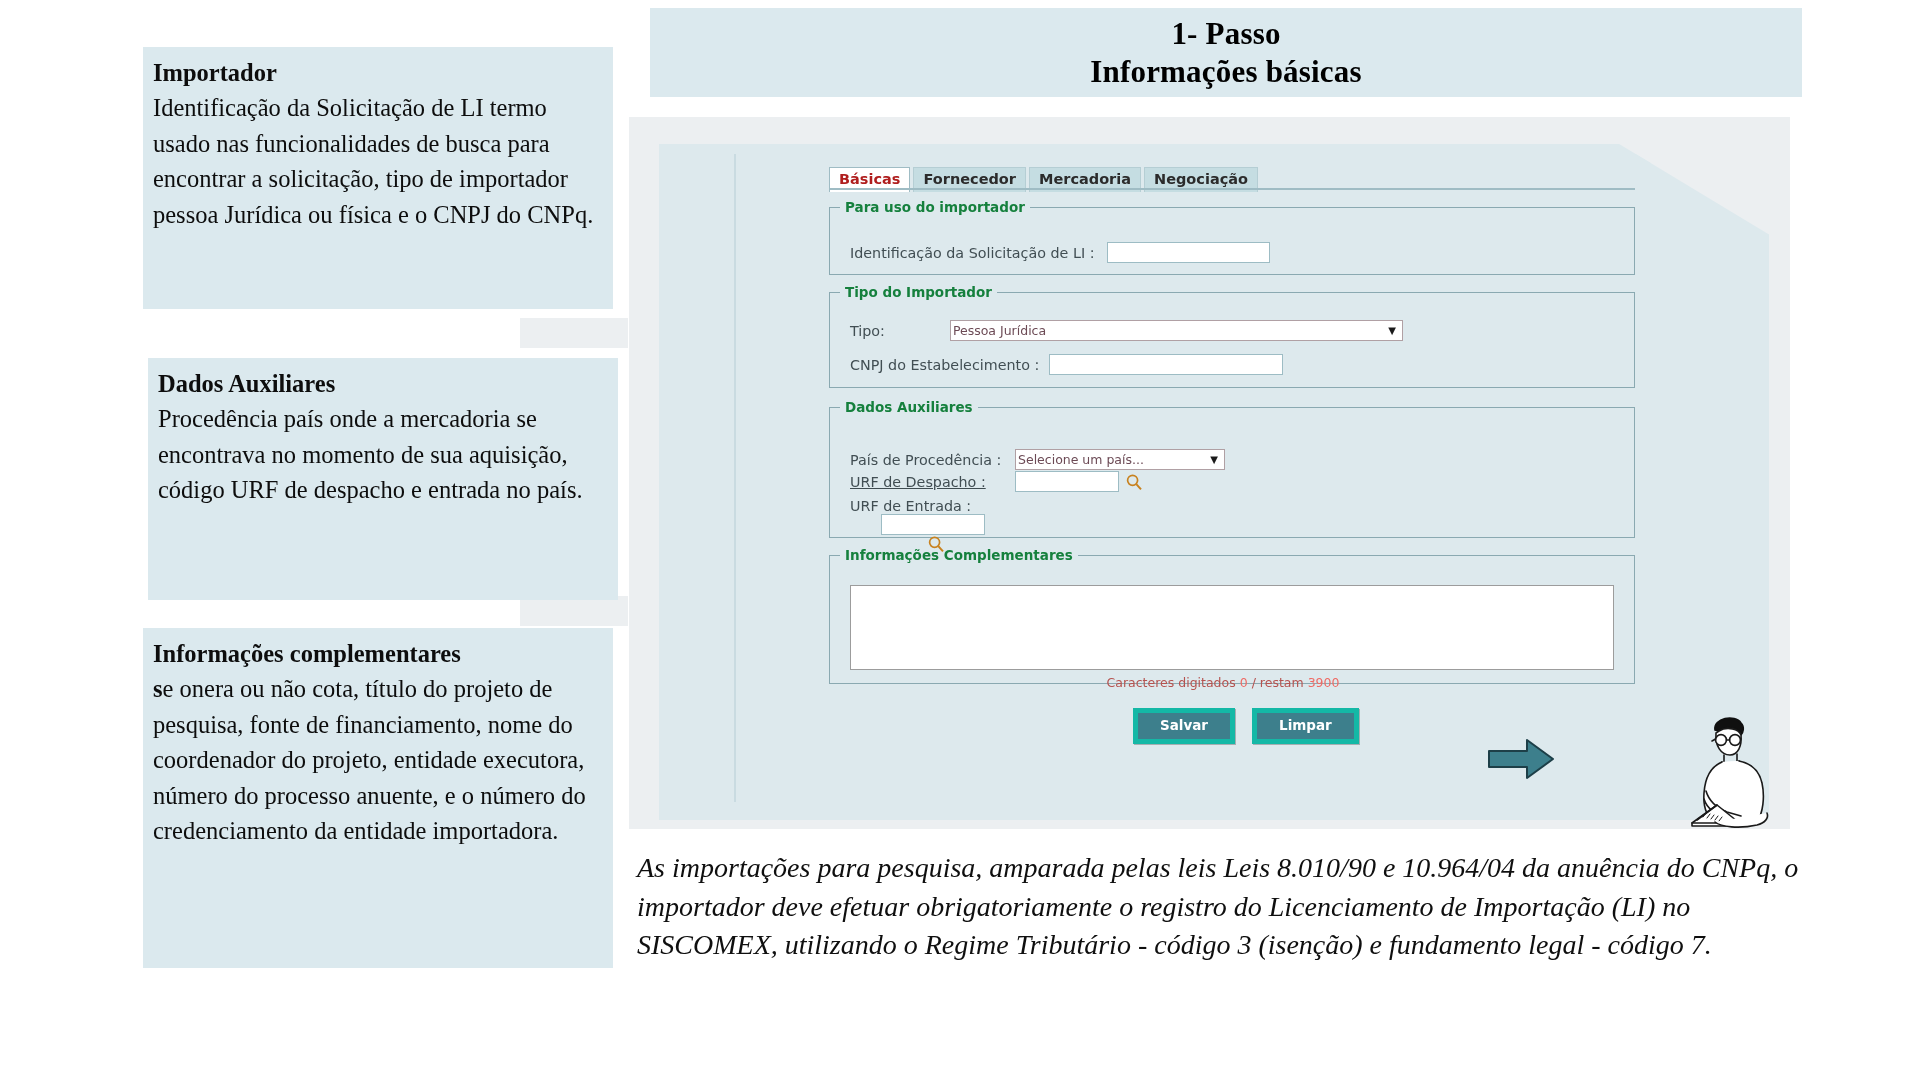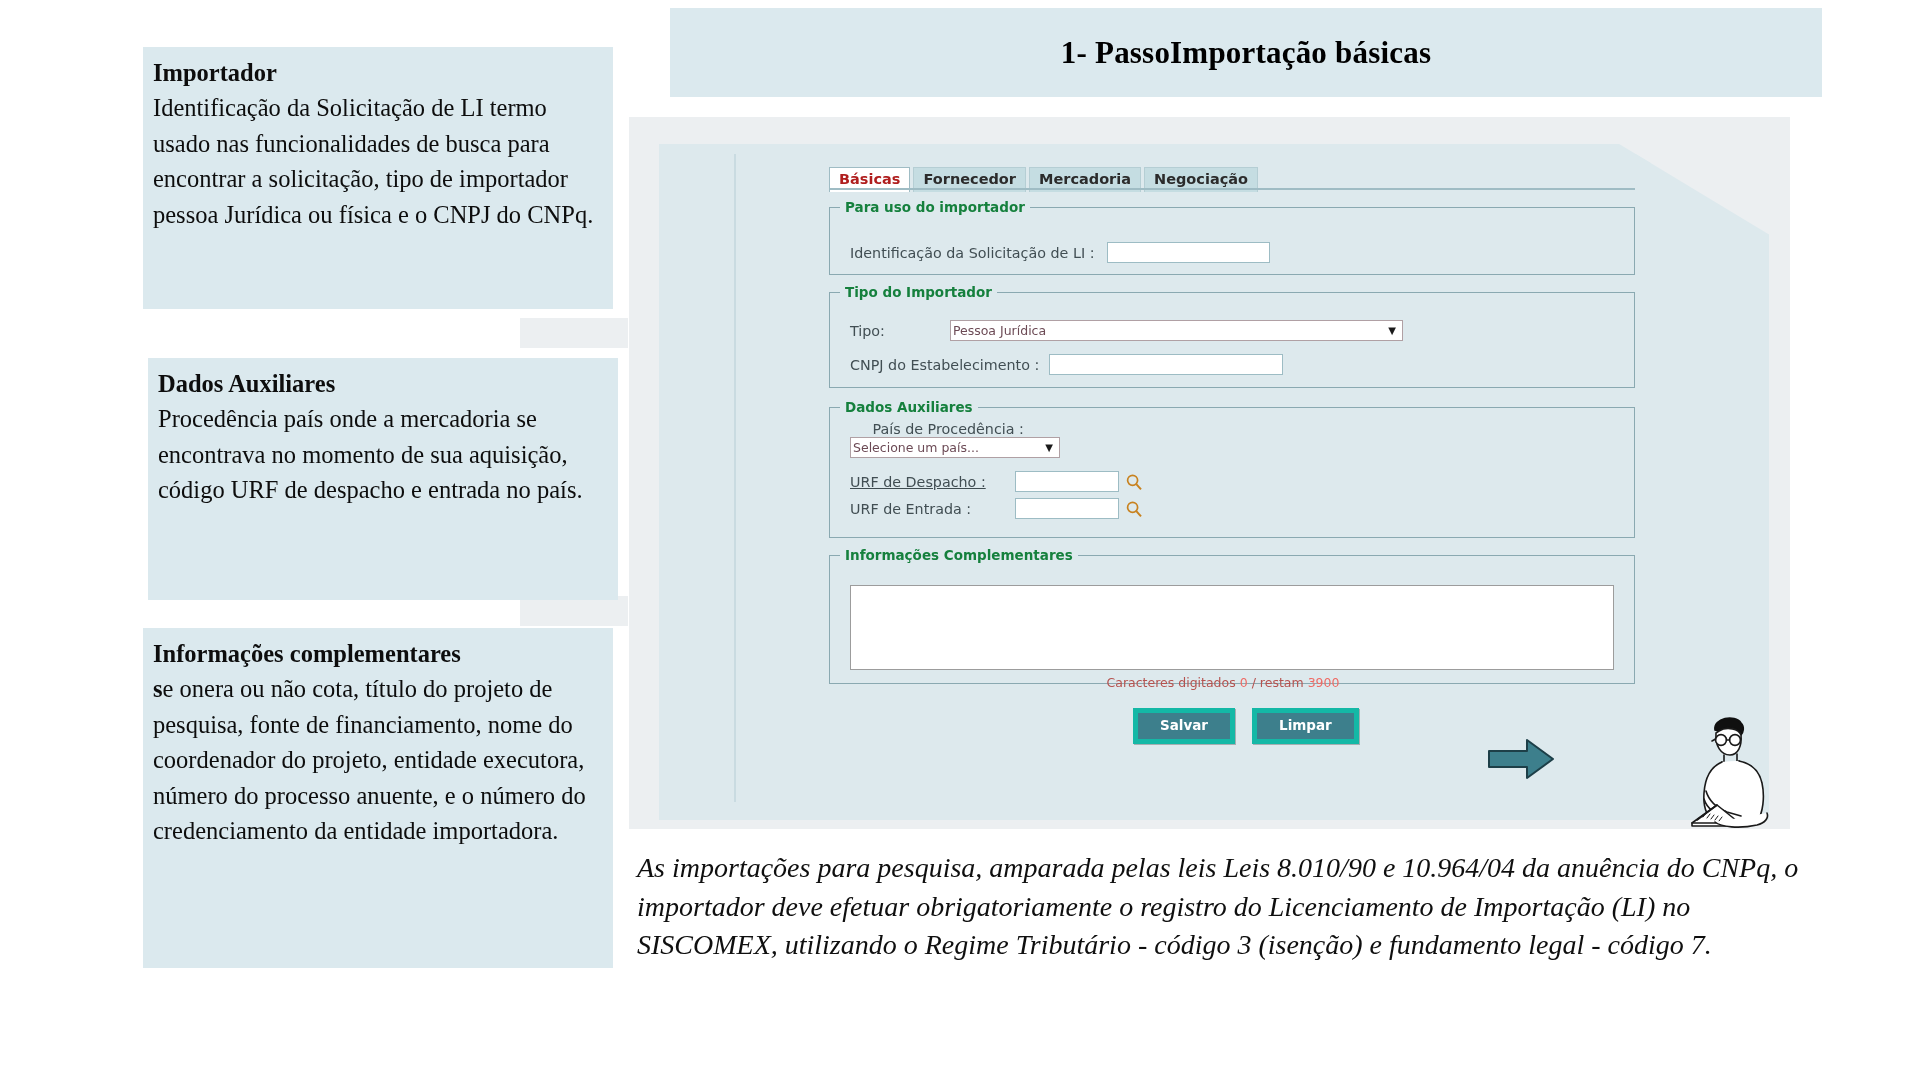--- a/index.html
+++ b/index.html
@@ -50,27 +50,27 @@
     position: absolute;
     background: #eceff1;
     z-index: 0;
   }
   #ghost-1 { left: 520px; top: 318px; width: 108px; height: 30px; }
   #ghost-2 { left: 520px; top: 596px; width: 108px; height: 30px; }
 
   
   #header-banner {
     position: absolute;
-    left: 670px;
+    left: 650px;
     top: 8px;
     width: 1152px;
     height: 89px;
     background: #dbe9ee;
     display: flex;
-    flex-direction: row;
+    flex-direction: column;
     align-items: center;
     justify-content: center;
   }
   #header-banner .h-line1 {
     font-size: 31px;
     font-weight: bold;
     line-height: 38px;
     letter-spacing: .2px;
   }
   #header-banner .h-line2 {
@@ -331,21 +331,21 @@
   <span class="c-body">Procedência país onde a mercadoria se encontrava no momento de sua aquisição, código URF de despacho e entrada no país.</span>
 </div>
 
 <div class="callout" id="callout-infocompl">
   <span class="c-title">Informações complementares</span>
   <span class="c-body"><span class="lead">s</span><span>e onera ou não cota, título do projeto de pesquisa, fonte de financiamento, nome do coordenador do projeto, entidade executora, número do processo anuente, e o número do credenciamento da entidade importadora.</span></span>
 </div>
 
 <div id="header-banner">
   <div class="h-line1">1- Passo</div>
-  <div class="h-line2">Importação básicas</div>
+  <div class="h-line2">Informações básicas</div>
 </div>
 
 <div id="screenshot-shell">
   <div id="screenshot-plate">
 
     <div id="form-window">
 
       <div id="tab-strip">
         <div class="tab active">Básicas</div>
         <div class="tab">Fornecedor</div>
@@ -374,40 +374,40 @@
           </span>
         </div>
         <div class="row" style="left:20px; top:54px;">
           <span class="lbl">CNPJ do Estabelecimento :</span>
           <input class="txt" type="text" style="width: 234px; margin-left: 10px;" value="">
         </div>
       </fieldset>
 
       <fieldset class="fs" id="fs-aux">
         <legend>Dados Auxiliares</legend>
-        <div class="row" style="left:20px; top:6px;flex-direction:column;">
+        <div class="row" style="left:20px; top:34px;">
           <span class="lbl" style="width:165px; display:inline-block;">País de Procedência :</span>
           <span class="sel-wrap">
             <select class="sel" style="width:210px;">
               <option>Selecione um país...</option>
             </select>
             <span class="caret">▼</span>
           </span>
         </div>
         <div class="row" style="left:20px; top:56px;text-decoration:underline;">
           <span class="lbl" style="width:165px; display:inline-block;">URF de Despacho :</span>
           <input class="txt" type="text" style="width: 104px;" value="">
           <span class="magnifier">
             <svg viewBox="0 0 18 18" width="18" height="18" aria-hidden="true">
               <circle cx="7.6" cy="7.3" r="5" fill="none" stroke="#c8821f" stroke-width="1.7"></circle>
               <line x1="11.3" y1="11.1" x2="16" y2="16.3" stroke="#c8821f" stroke-width="2"></line>
             </svg>
           </span>
         </div>
-        <div class="row" style="left:20px; top:83px;">
+        <div class="row" style="left:20px; top:83px;flex-direction:column;">
           <span class="lbl" style="width:165px; display:inline-block;">URF de Entrada :</span>
           <input class="txt" type="text" style="width: 104px;" value="">
           <span class="magnifier">
             <svg viewBox="0 0 18 18" width="18" height="18" aria-hidden="true">
               <circle cx="7.6" cy="7.3" r="5" fill="none" stroke="#c8821f" stroke-width="1.7"></circle>
               <line x1="11.3" y1="11.1" x2="16" y2="16.3" stroke="#c8821f" stroke-width="2"></line>
             </svg>
           </span>
         </div>
       </fieldset>

